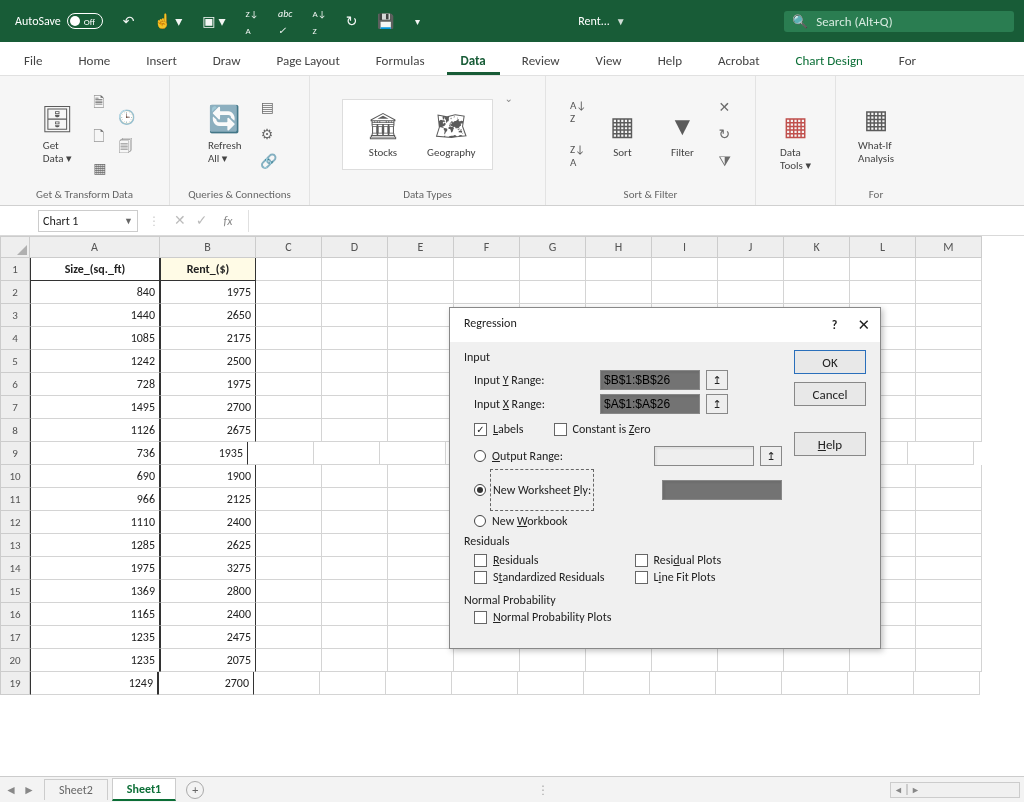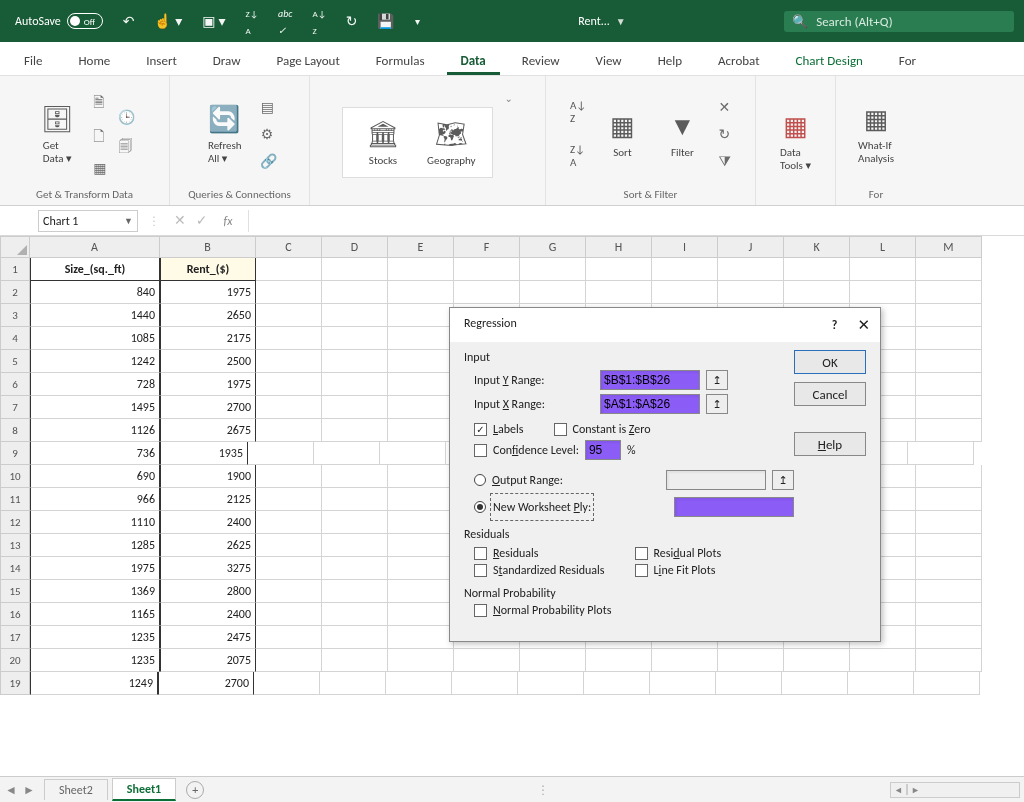--- a/index.html
+++ b/index.html
@@ -63,38 +63,38 @@
 .sheet-tab.active { color:#0b6e36; font-weight:600; border-bottom:2px solid #0b6e36;}
 .add-sheet { width:18px; height:18px; border:1px solid #aaa; border-radius:50%; display:flex; align-items:center; justify-content:center; margin-left:10px; color:#666;}
 .hscroll { margin-left:auto; width:130px; height:16px; background:#f0f0f0; border:1px solid #ccc; position:relative; display:flex; align-items:center; margin-right:4px;}
 .hscroll::before { content:"◄"; font-size:9px; color:#888; padding:0 3px; border-right:1px solid #ccc;}
 .hscroll::after { content:"►"; font-size:9px; color:#888; padding:0 3px; border-left:1px solid #ccc;}
 
 
 .dialog { position:absolute; left:449px; top:307px; width:432px; background:#f0f0f0; border:1px solid #888; box-shadow:2px 2px 6px rgba(0,0,0,.25); z-index:100; font-size:12px;}
 .dlg-title { display:flex; justify-content:space-between; padding:8px 10px 8px 14px; font-size:12px; background:#fff; }
 .dlg-title .right { display:flex; gap:20px; align-items:center;}
-.dlg-body { padding:8px 14px 14px; display:flex; gap:0;}
+.dlg-body { padding:8px 14px 14px; display:flex; gap:12px;}
 .dlg-left { flex:1; }
 .dlg-section { margin-bottom:10px;}
 .dlg-section .sec-title { margin-bottom:6px; }
 .field-row { display:flex; align-items:center; margin:4px 0 4px 10px; gap:6px;}
 .field-row .lbl { width:120px; }
-.rng-input { width:100px; height:20px; border:1px solid #888; background:#8b5cf6; padding:0 3px; font-size:12px; box-shadow: inset 2px 2px 2px rgba(0,0,0,.05);}
+.rng-input { width:100px; height:20px; border:1px solid #888; background:#737373; padding:0 3px; font-size:12px; box-shadow: inset 2px 2px 2px rgba(0,0,0,.05);}
 .range-btn { width:22px; height:20px; border:1px solid #888; background:#eee; display:flex; align-items:center; justify-content:center; font-size:11px;}
 .chk-row { display:flex; align-items:center; gap:6px; margin:3px 0 3px 10px;}
 .chk { width:13px; height:13px; border:1px solid #666; display:flex; align-items:center; justify-content:center; font-size:10px; background:#fff;}
 .radio { width:12px; height:12px; border:1px solid #444; border-radius:50%; display:flex; align-items:center; justify-content:center; background:#fff;}
 .radio.on::after { content:""; width:6px; height:6px; background:#333; border-radius:50%;}
 .two-col { display:flex; gap:30px; }
 .dlg-buttons { display:flex; flex-direction:column; gap:8px; width:72px;}
 .dlg-btn { height:24px; border:1px solid #888; background:#e8e8e8; display:flex; align-items:center; justify-content:center; font-size:13px;}
 .dlg-btn.primary { border:1.5px solid #2a6fbb; }
 .underline-key { text-decoration: underline; text-underline-offset:1px;}
-.dashed { border:1px dashed #666; padding:6px 2px; margin-left:-2px; display:inline-block;}
+.dashed { border:1px dashed #666; padding:13px 2px; margin-left:-2px; display:inline-block;}
 </style>
 </head>
 <body>
 
 <div class="title-bar">
   <div class="autosave">
     <span>AutoSave</span>
     <div class="toggle-off">
         <span>Off</span>
       </div>
@@ -176,20 +176,21 @@
             <span class="ic">🏛</span>
             <span>Stocks</span>
           </div>
         <div class="big-btn">
             <span class="ic">🗺</span>
             <span>Geography</span>
           </div>
       </div>
       <span style="color:#888;font-size:10px;align-self:flex-start;margin-top:8px;">⌄</span>
     </div>
+    <div class="group-label">Data Types</div>
   </div>
   <div class="group" style="width:210px;">
     <div class="group-body">
       <div style="display:flex;flex-direction:column;gap:18px;font-size:11px;color:#555;">
           <span>A↓<br>Z</span>
           <span>Z↓<br>A</span>
         </div>
       <div class="big-btn">
           <span class="ic">▦</span>
           <span>Sort</span>
@@ -592,41 +593,39 @@
         <div class="two-col" style="margin:8px 0 4px 10px;">
           <div class="chk-row" style="margin:0;">
               <div class="chk">✓</div>
               <span><span class="underline-key">L</span>abels</span>
             </div>
           <div class="chk-row" style="margin:0;">
               <div class="chk"></div>
               <span>Constant is <span class="underline-key">Z</span>ero</span>
             </div>
         </div>
-        <div class="chk-row">
-            <div class="chk"></div>
-            <span>Con<span class="underline-key">f</span>idence Level:</span>
-          <input class="rng-input" style="width: 36px;" value="95">
-            <span>%</span>
-        </div>
       </div>
       <div class="dlg-section">
         <div class="chk-row">
             <div class="radio"></div>
             <span><span class="underline-key">O</span>utput Range:</span>
           <span style="flex:1"></span>
             <input class="rng-input" style="width: 100px; background: rgb(238, 238, 238);" disabled="">
             <div class="range-btn">↥</div>
         </div>
         <div class="chk-row">
             <div class="radio on"></div>
             <span><span class="dashed">New Worksheet <span class="underline-key">P</span>ly:</span></span>
           <span style="flex:1"></span>
             <input class="rng-input" style="width: 120px;">
         </div>
+        <div class="chk-row">
+            <div class="radio"></div>
+            <span>New <span class="underline-key">W</span>orkbook</span>
+          </div>
 
         <div style="margin:6px 0 2px 0;">Residuals</div>
         <div class="two-col" style="margin-left:10px;">
           <div>
             <div class="chk-row" style="margin-left:0;">
                 <div class="chk"></div>
                 <span><span class="underline-key">R</span>esiduals</span>
               </div>
             <div class="chk-row" style="margin-left:0;">
                 <div class="chk"></div>

